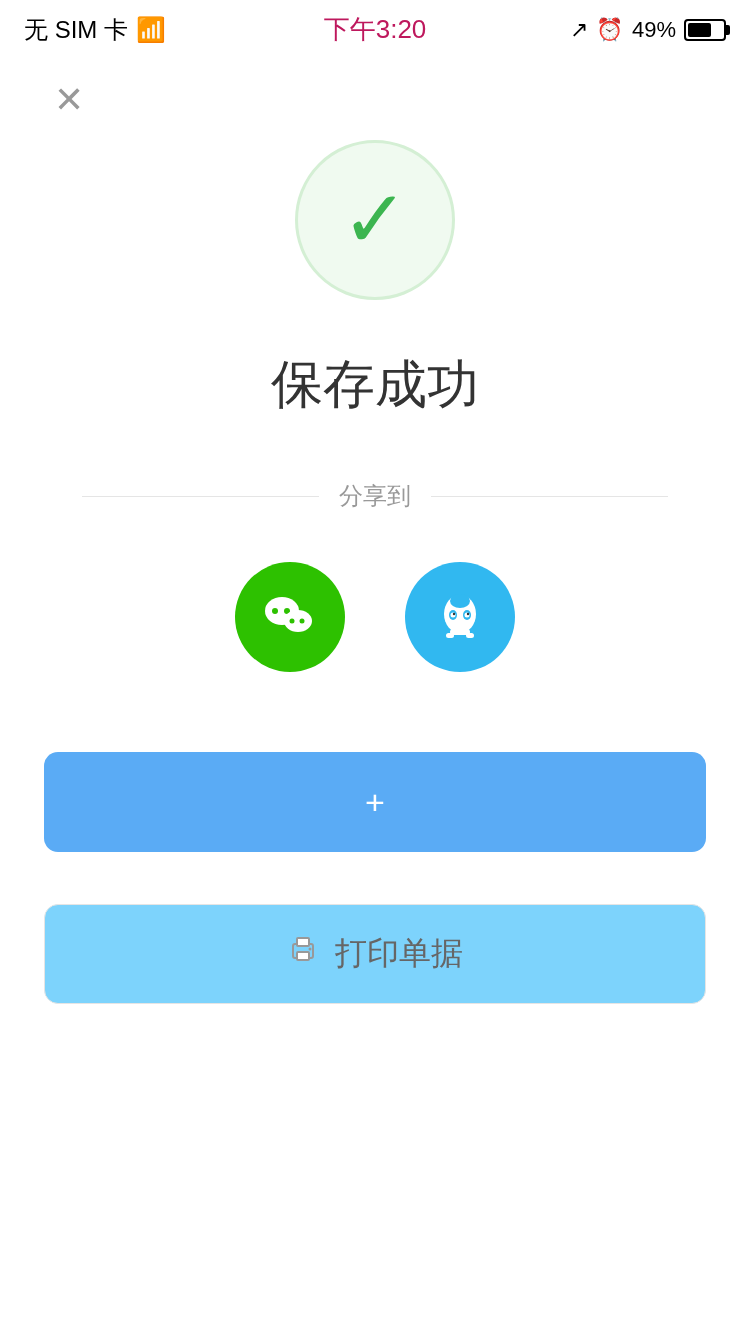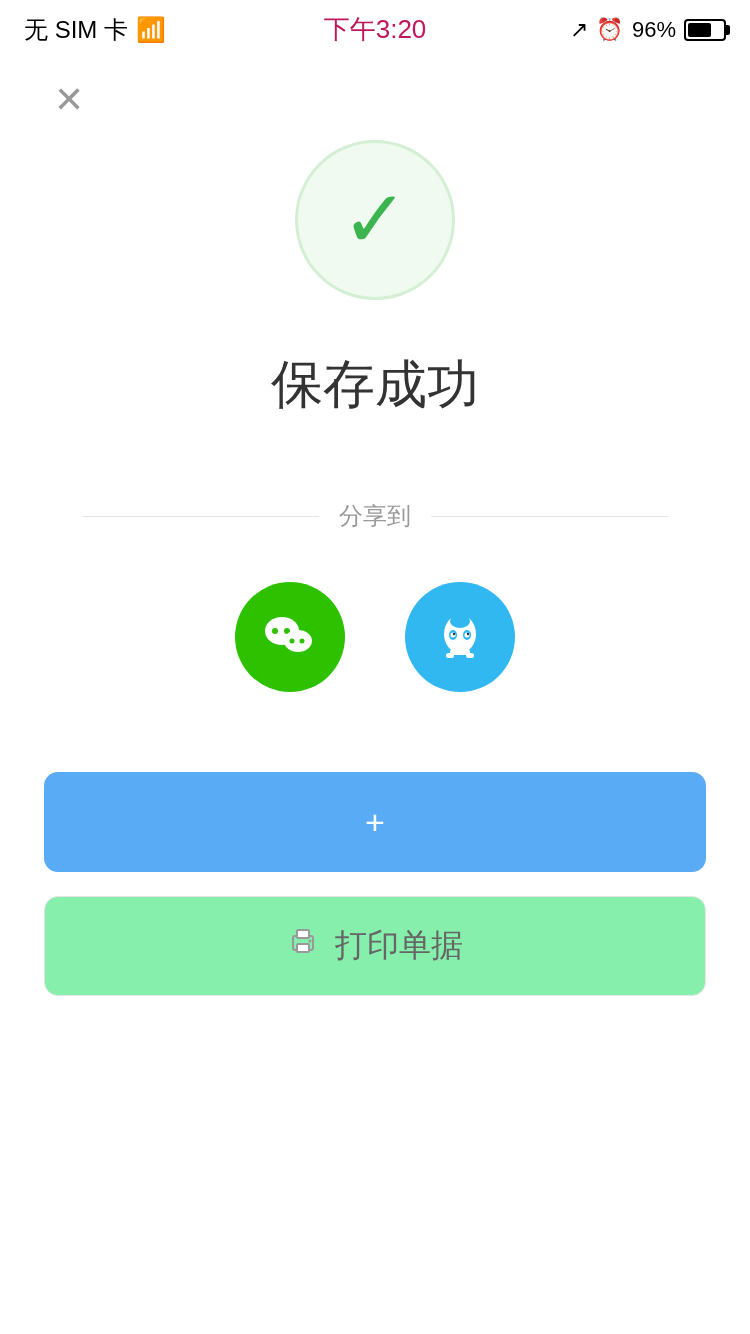--- a/index.html
+++ b/index.html
@@ -126,21 +126,21 @@
       font-size: 80px;
       color: #3cb550;
       line-height: 1;
     }
 
     
     .success-title {
       font-size: 52px;
       font-weight: 500;
       color: #333;
-      margin-bottom: 80px;
+      margin-bottom: 60px;
     }
 
     
     .share-divider {
       width: 100%;
       display: flex;
       align-items: center;
       padding: 0 82px;
       margin-bottom: 50px;
     }
@@ -211,41 +211,42 @@
       cursor: pointer;
       border: none;
       font-size: 32px;
       font-weight: 400;
     }
     .btn-primary {
       background: #5aabf5;
       color: #fff;
     }
     .btn-secondary {
-      background: #86efac;
+      background: #7dd3fc;
       color: #666;
       border: 1px solid #e5e5e5;
+      margin-top: 28px;
     }
     .btn-icon {
       font-size: 34px;
     }
   </style>
 </head>
 <body>
 
 <div class="status-bar">
   <div class="status-left">
     <span>无 SIM 卡</span>
     <span class="wifi-icon">📶</span>
   </div>
   <div class="status-center">下午3:20</div>
   <div class="status-right">
     <span>↗</span>
     <span>⏰</span>
-    <span>96%</span>
+    <span>49%</span>
     <div class="battery-container">
       <div class="battery-box">
         <div class="battery-fill"></div>
       </div>
     </div>
   </div>
 </div>
 
 <div class="close-btn">
   <span class="close-x">✕</span>

